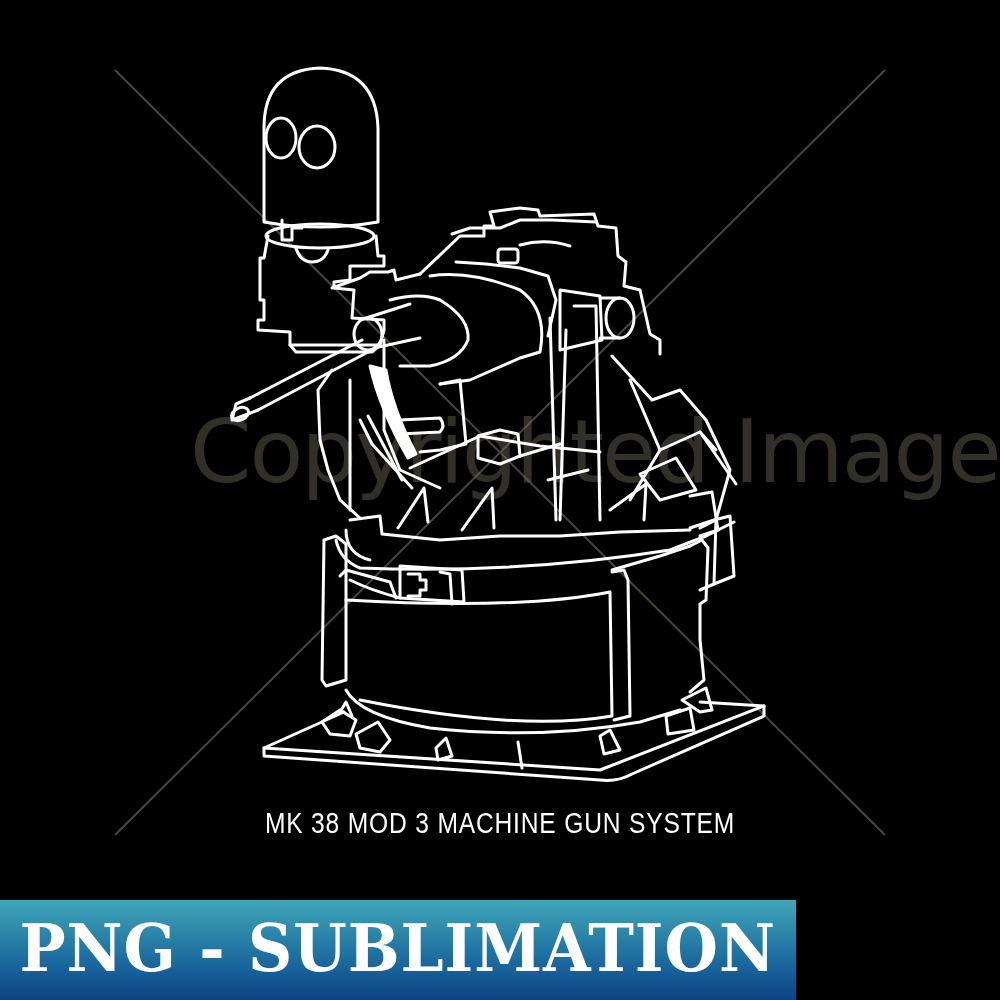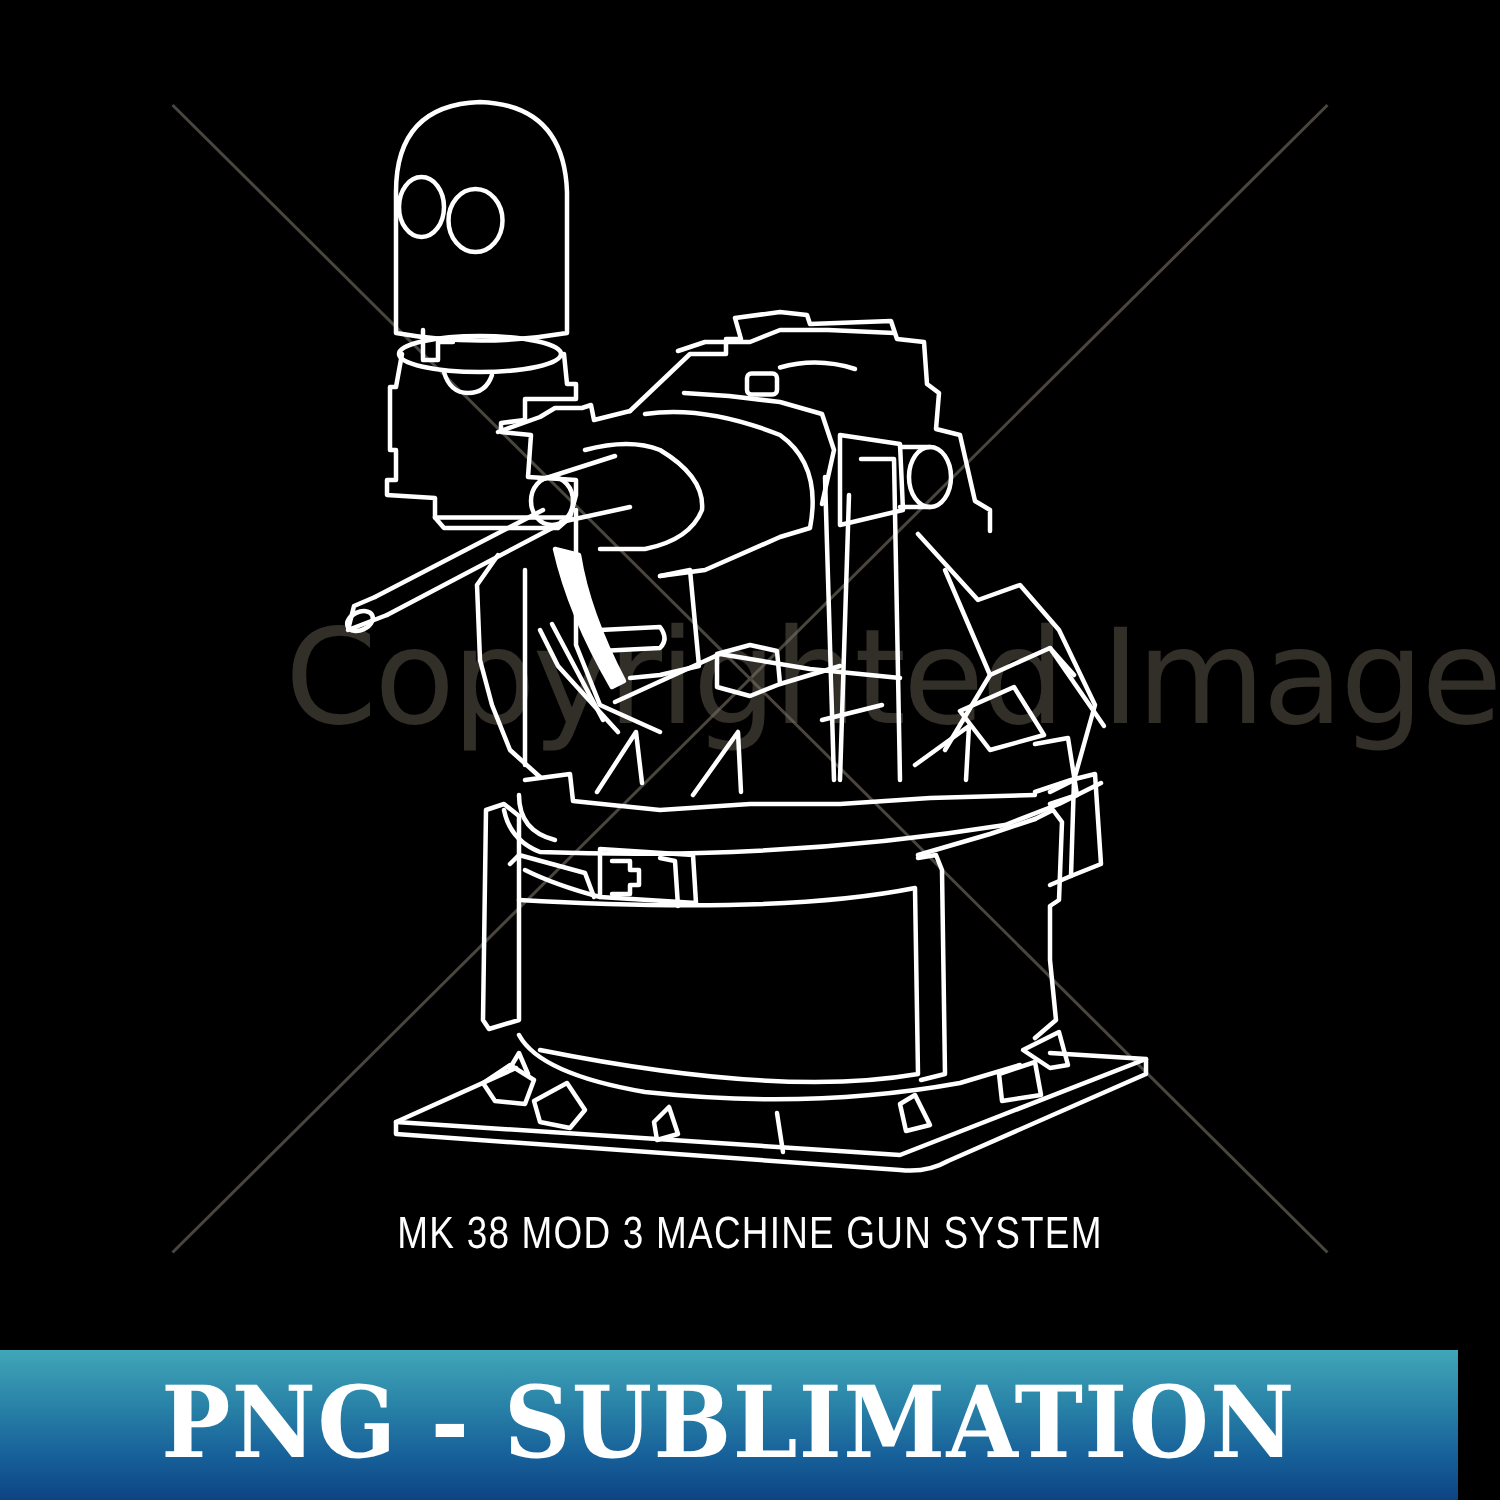--- a/index.html
+++ b/index.html
@@ -16,21 +16,21 @@
       font-family: "DejaVu Sans", sans-serif; font-size: 88px; letter-spacing: -2px;
       color: rgba(120,110,95,0.42); white-space: nowrap; line-height: 1; pointer-events: none;
     }
     .caption {
       position: absolute; left: 0; top: 806px; width: 1000px; text-align: center;
       font-family: "Liberation Sans Narrow", "Liberation Sans", sans-serif;
       font-size: 30px; color: #ffffff; letter-spacing: 1px;
       transform: scaleX(0.82); transform-origin: center;
     }
     .banner {
-      position: absolute; left: 0; top: 900px; width: 972px; height: 100px;
+      position: absolute; left: 0; top: 900px; width: 796px; height: 100px;
       background: linear-gradient(to bottom, #41a6b8 0%, #2a84a8 35%, #17619a 70%, #0d4384 100%);
       display: flex; align-items: center; justify-content: center;
     }
     .banner-text {
       font-family: "DejaVu Serif", serif; font-weight: bold; font-size: 66px;
       color: #ffffff; letter-spacing: 1px; transform: scaleX(0.93); white-space: nowrap;
       position: relative; top: -2px;
     }
   </style>
 </head>

